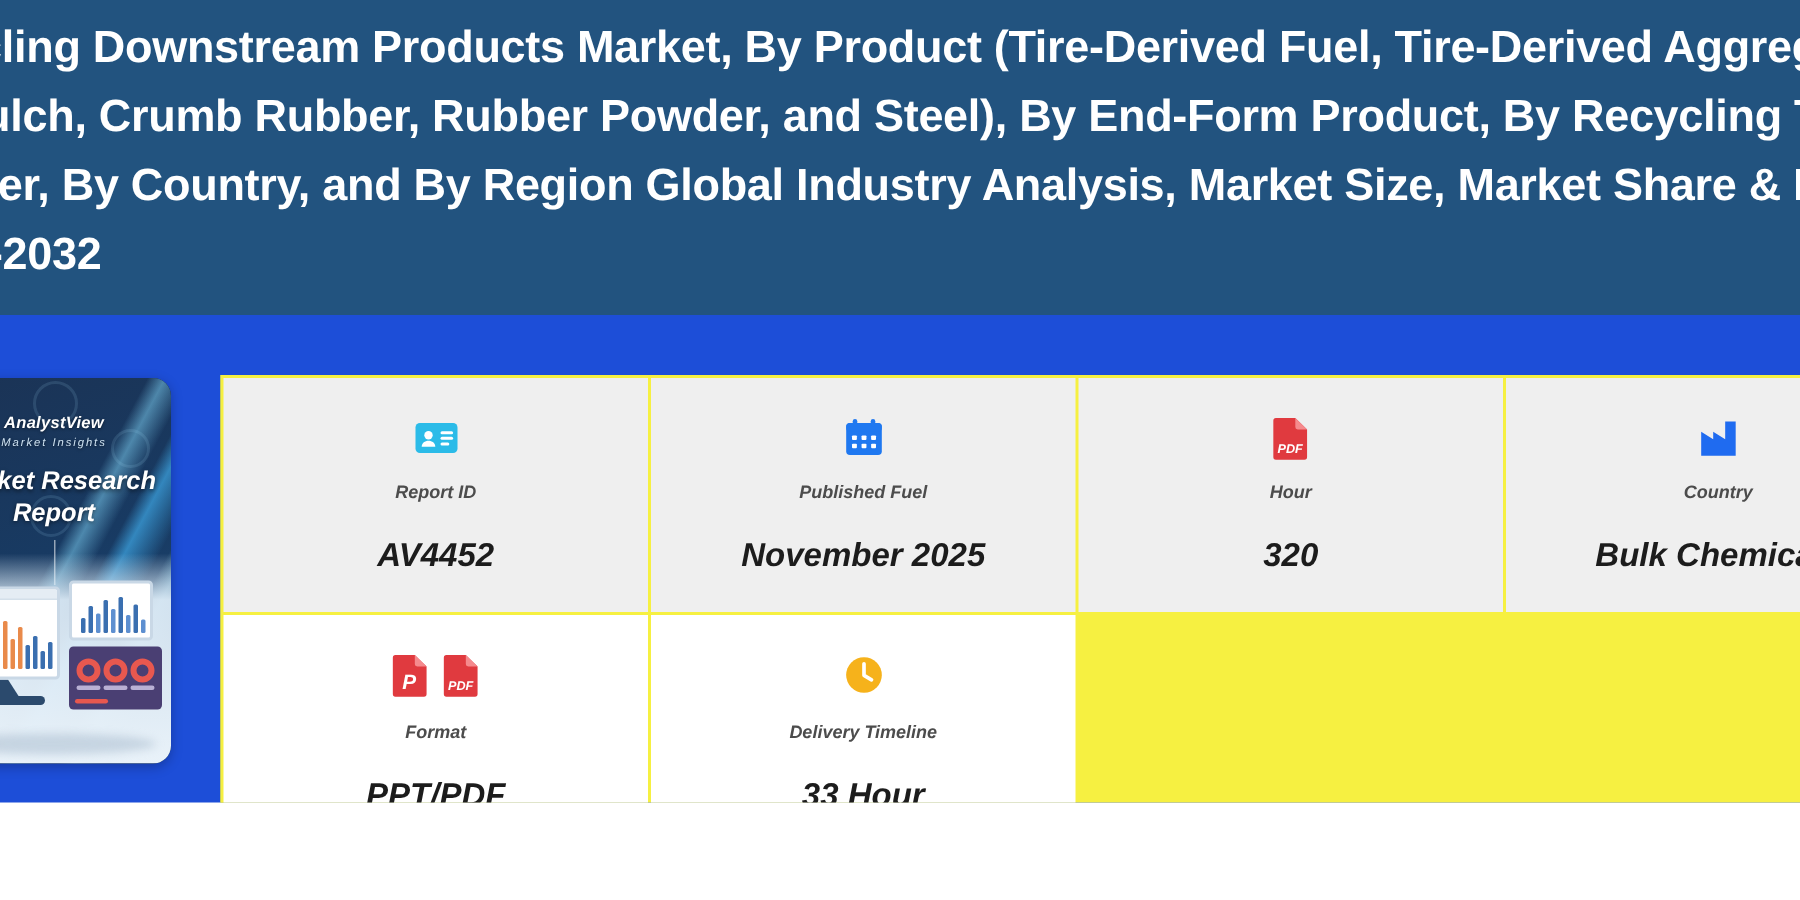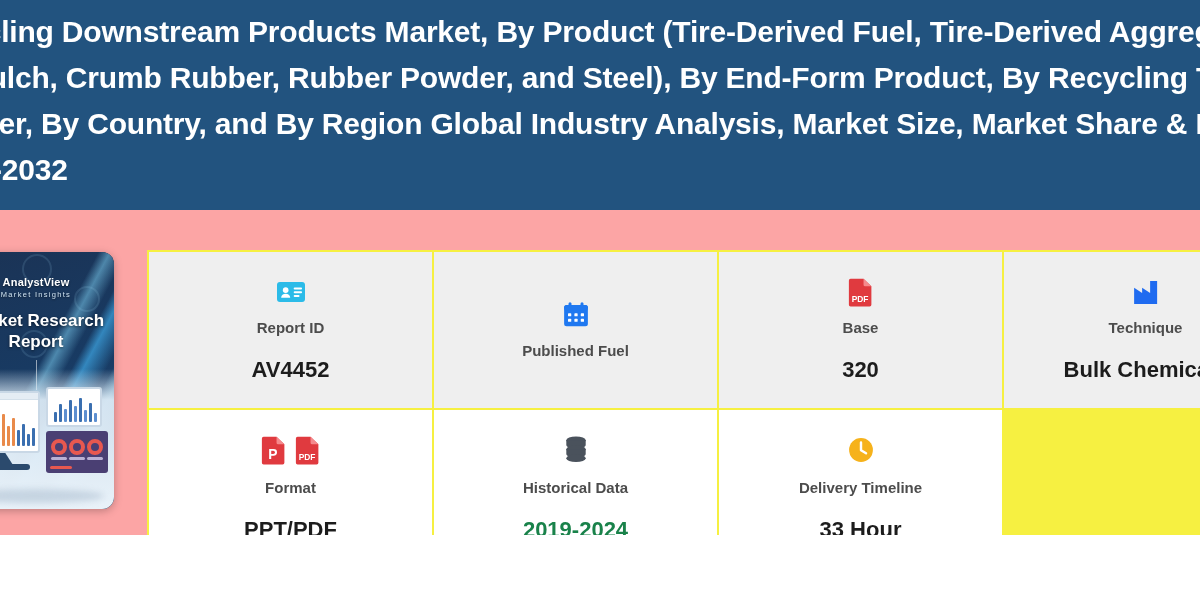--- a/index.html
+++ b/index.html
@@ -31,22 +31,23 @@
     letter-spacing:-0.2px;
     white-space:normal;
     text-align:left;
   }
 
   
   #body-area {
     position:absolute;
     left:0; top:210px;
     width:1200px; height:325px;
-    background:#fca5a5;
-    overflow:hidden;
+    background:#1d4ed8;
+    overflow:hidden;
+    font-style:italic;
   }
 
   
   #report-cover {
     position:absolute;
     left:-42px; top:42px;
     width:156px; height:257px;
     border-radius:12px;
     overflow:hidden;
     background:#15263f;
@@ -180,21 +181,21 @@
   .info-cell.row-b { background:#ffffff; }
   .cell-icon {
     height:34px;
     display:flex;
     align-items:center;
     justify-content:center;
     gap:8px;
     margin-bottom:8px;
   }
   .cell-label {
-    font-size:15px;
+    font-size:12px;
     font-weight:bold;
     color:#4c4c4c;
     line-height:22px;
     white-space:nowrap;
   }
   .cell-value {
     font-size:22px;
     font-weight:bold;
     color:#1c1c1c;
     line-height:30px;
@@ -304,41 +305,42 @@
             <rect x="5.6" y="10.6" width="2.6" height="2.4" rx="0.5"></rect>
             <rect x="10.7" y="10.6" width="2.6" height="2.4" rx="0.5"></rect>
             <rect x="15.8" y="10.6" width="2.6" height="2.4" rx="0.5"></rect>
             <rect x="5.6" y="15" width="2.6" height="2.4" rx="0.5"></rect>
             <rect x="10.7" y="15" width="2.6" height="2.4" rx="0.5"></rect>
             <rect x="15.8" y="15" width="2.6" height="2.4" rx="0.5"></rect>
           </g>
         </svg>
       </div>
       <div class="cell-label">Published Fuel</div>
+      <div class="cell-value">November 2025</div>
     </div>
 
     <div class="info-cell row-a">
       <div class="cell-icon">
         <svg width="28" height="30" viewBox="0 0 22 26" aria-hidden="true">
           <path d="M2 1.5h11.2L20 8.1V24a1.5 1.5 0 0 1-1.5 1.5H2A1.5 1.5 0 0 1 .5 24V3A1.5 1.5 0 0 1 2 1.5z" fill="#e03a3f"></path>
           <path d="M13.2 1.5L20 8.1h-5.4a1.4 1.4 0 0 1-1.4-1.4z" fill="#f58a8d"></path>
           <text x="10.2" y="21.6" font-family="'Liberation Sans',sans-serif" font-size="7.3" font-weight="bold" fill="#ffffff" text-anchor="middle">PDF</text>
         </svg>
       </div>
-      <div class="cell-label">Base</div>
+      <div class="cell-label">Hour</div>
       <div class="cell-value">320</div>
     </div>
 
     <div class="info-cell row-a">
       <div class="cell-icon">
         <svg width="30" height="30" viewBox="0 0 24 24" aria-hidden="true">
           <path d="M2.5 21.5V8.6l6.4 4.1V8.6l6.4 4.1V3.2h5.6v18.3z" fill="#1f6bf0"></path>
         </svg>
       </div>
-      <div class="cell-label">Technique</div>
+      <div class="cell-label">Country</div>
       <div class="cell-value">Bulk Chemicals</div>
     </div>
 
     <div class="info-cell row-b">
       <div class="cell-icon">
         <svg width="26" height="30" viewBox="0 0 22 26" aria-hidden="true">
           <path d="M2 1.5h11.2L20 8.1V24a1.5 1.5 0 0 1-1.5 1.5H2A1.5 1.5 0 0 1 .5 24V3A1.5 1.5 0 0 1 2 1.5z" fill="#e03a3f"></path>
           <path d="M13.2 1.5L20 8.1h-5.4a1.4 1.4 0 0 1-1.4-1.4z" fill="#f58a8d"></path>
           <text x="10" y="21" font-family="'Liberation Sans',sans-serif" font-size="12" font-weight="bold" fill="#ffffff" text-anchor="middle">P</text>
         </svg>
@@ -346,35 +348,20 @@
           <path d="M2 1.5h11.2L20 8.1V24a1.5 1.5 0 0 1-1.5 1.5H2A1.5 1.5 0 0 1 .5 24V3A1.5 1.5 0 0 1 2 1.5z" fill="#e03a3f"></path>
           <path d="M13.2 1.5L20 8.1h-5.4a1.4 1.4 0 0 1-1.4-1.4z" fill="#f58a8d"></path>
           <text x="10.2" y="21.6" font-family="'Liberation Sans',sans-serif" font-size="7.3" font-weight="bold" fill="#ffffff" text-anchor="middle">PDF</text>
         </svg>
       </div>
       <div class="cell-label">Format</div>
       <div class="cell-value">PPT/PDF</div>
     </div>
 
 
-    <div class="info-cell row-b">
-      <div class="cell-icon">
-        <svg width="28" height="30" viewBox="0 0 24 26" aria-hidden="true">
-          <g fill="#4a525c">
-            <ellipse cx="12" cy="4.6" rx="8.4" ry="3.3"></ellipse>
-            <path d="M3.6 4.6v4.1c0 1.8 3.8 3.3 8.4 3.3s8.4-1.5 8.4-3.3V4.6z"></path>
-            <ellipse cx="12" cy="12.4" rx="8.4" ry="3.3"></ellipse>
-            <path d="M3.6 12.4v4.1c0 1.8 3.8 3.3 8.4 3.3s8.4-1.5 8.4-3.3v-4.1z"></path>
-            <ellipse cx="12" cy="20.2" rx="8.4" ry="3.3"></ellipse>
-          </g>
-        </svg>
-      </div>
-      <div class="cell-label">Historical Data</div>
-      <div class="cell-value green">2019-2024</div>
-    </div>
 
     <div class="info-cell row-b">
       <div class="cell-icon">
         <svg width="28" height="28" viewBox="0 0 24 24" aria-hidden="true">
           <circle cx="12" cy="12" r="10.2" fill="#f6b21b"></circle>
           <path d="M12 5.6v6.6l4.3 2.6" stroke="#ffffff" stroke-width="2.1" fill="none" stroke-linecap="round" stroke-linejoin="round"></path>
         </svg>
       </div>
       <div class="cell-label">Delivery Timeline</div>
       <div class="cell-value">33 Hour</div>

